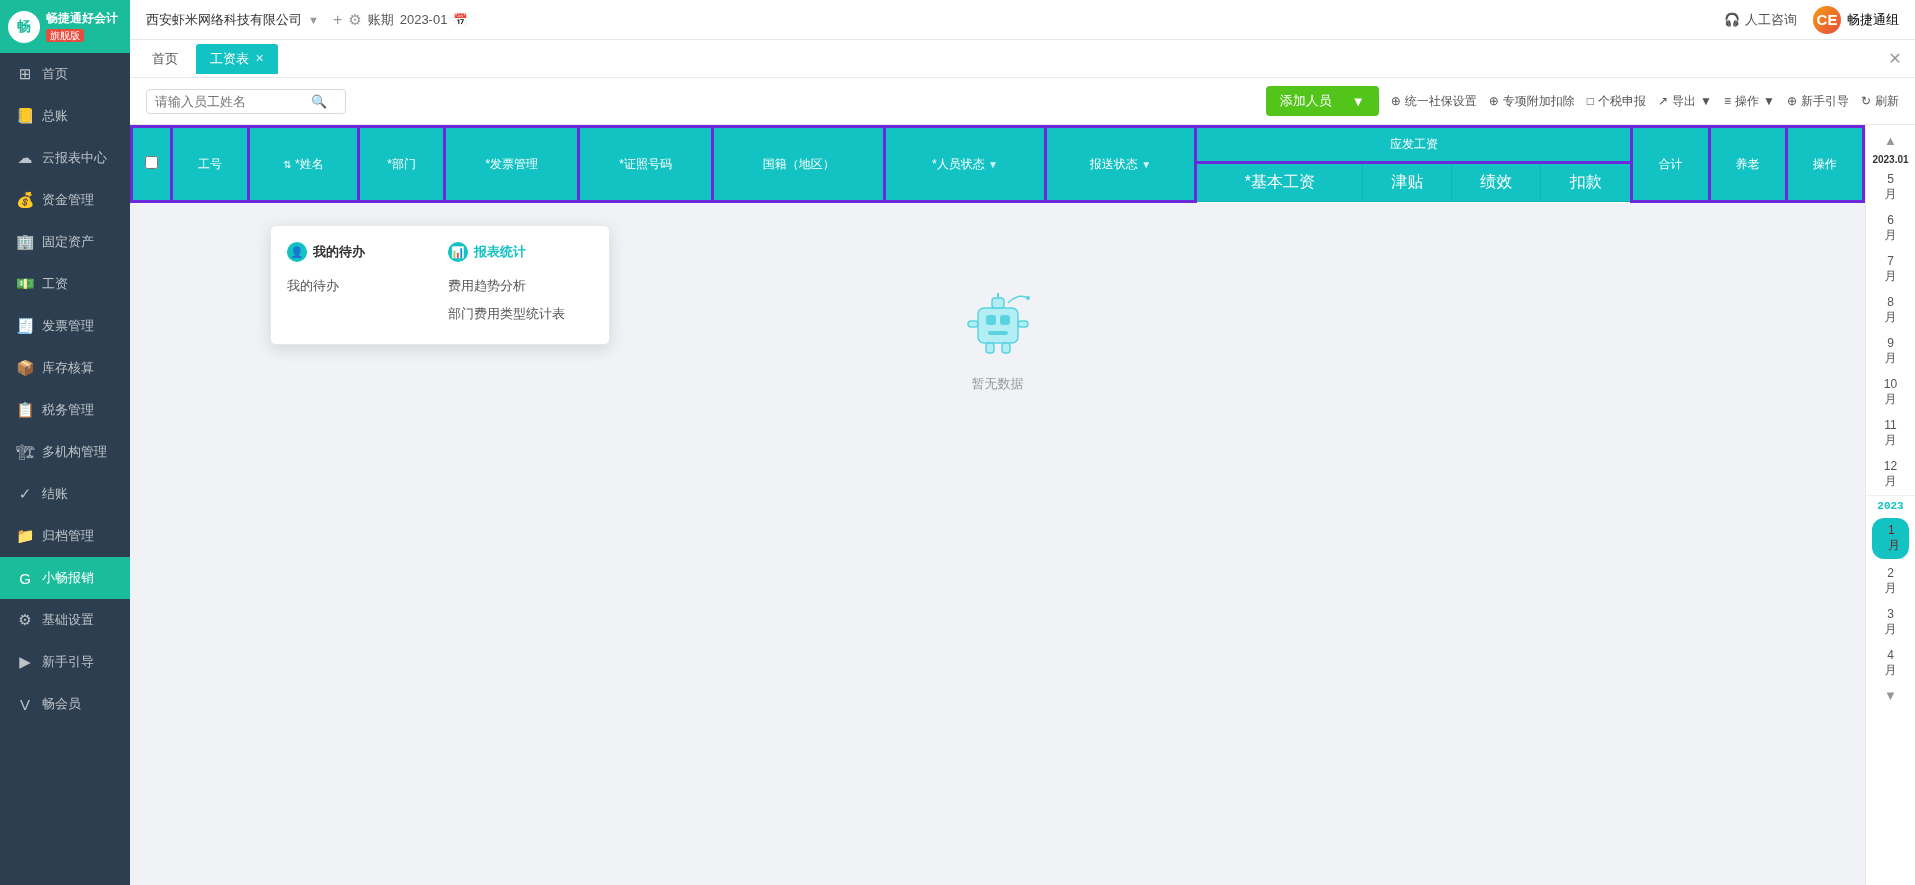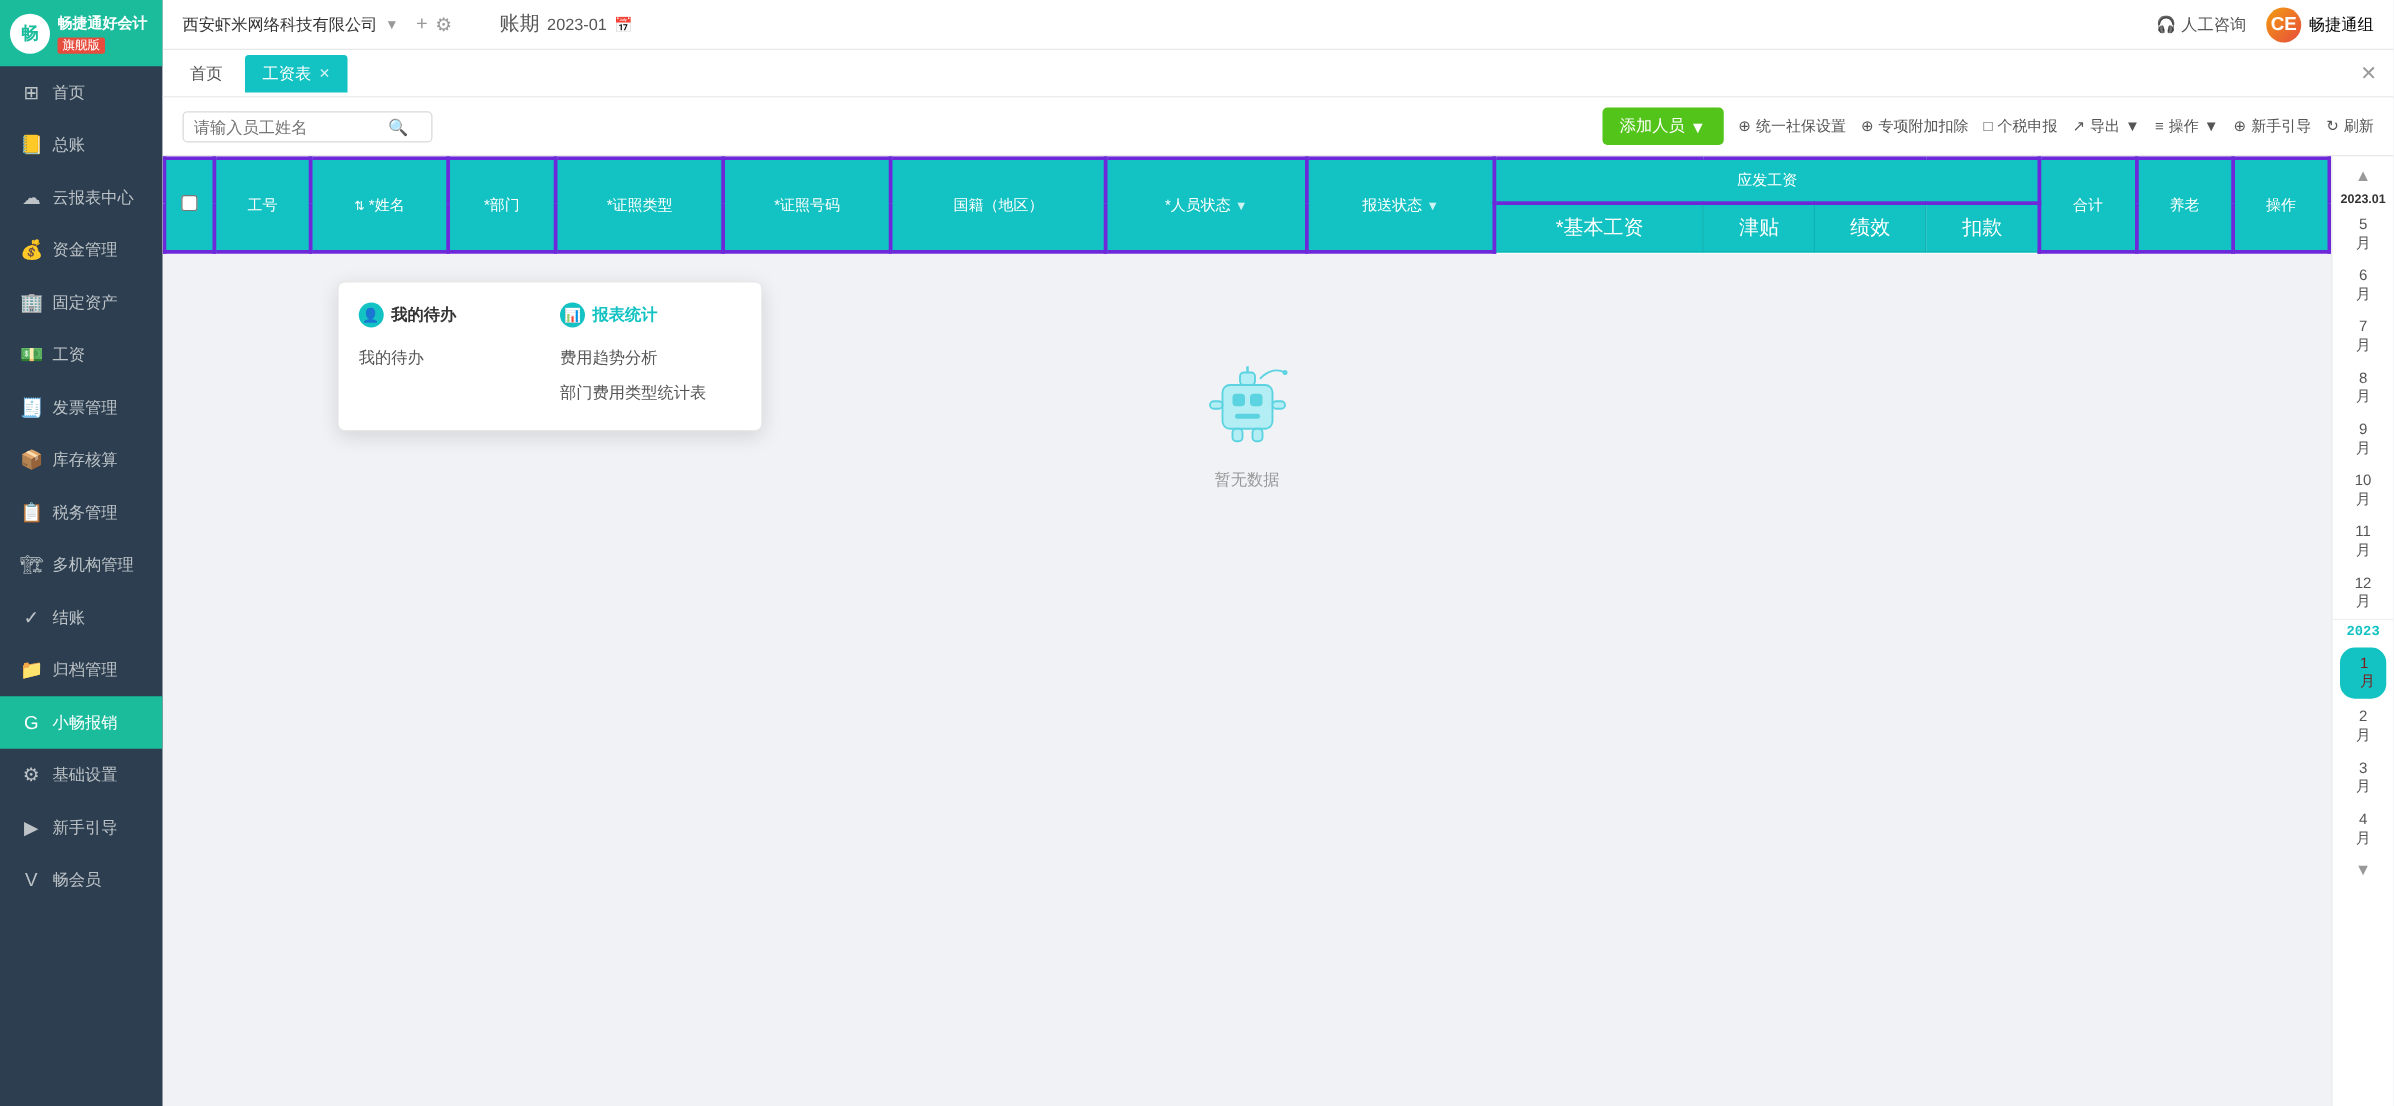--- a/index.html
+++ b/index.html
@@ -117,21 +117,21 @@
       display: flex; align-items: center;
       border: 1px solid #d9d9d9; border-radius: 4px;
       padding: 4px 8px; gap: 6px; width: 200px; background: #fff;
     }
     .search-input { border: none; outline: none; font-size: 13px; color: #555; width: 150px; }
     .toolbar-right { display: flex; align-items: center; gap: 12px; }
     .btn-add-person {
       background: #52c41a; color: #fff;
       border: none; border-radius: 4px;
       padding: 6px 14px; cursor: pointer; font-size: 13px;
-      display: flex; align-items: center; gap: 4px;
+      display: flex; align-items: center; gap: 20px;
     }
     .toolbar-action {
       display: flex; align-items: center; gap: 4px;
       font-size: 12px; color: #555; cursor: pointer; white-space: nowrap;
     }
 
     
     .table-container {
       flex: 1;
       overflow: auto;
@@ -320,21 +320,21 @@
 </div>
 
 <div class="main">
 
   <div class="top-header">
     <div class="company-selector">
       <span>西安虾米网络科技有限公司</span>
       <span class="chevron">▼</span>
       <span style="color:#999;font-size:16px;margin-left:8px;">+</span>
       <span style="color:#999;font-size:15px;">⚙</span>
-      <span style="color:#555;font-size:16px;margin-left:32px;">账期</span>
+      <span style="color:#555;font-size:13px;">账期</span>
       <span style="color:#555;font-size:13px;">2023-01</span>
       <span style="color:#999;font-size:12px;">📅</span>
     </div>
     <div class="header-actions">
       <div class="header-btn">
         <span>🎧</span>
         <span>人工咨询</span>
       </div>
       <div style="display:flex;align-items:center;gap:6px;">
         <div class="user-avatar">CE</div>
@@ -403,21 +403,21 @@
         <thead>
           <tr>
             <th rowspan="2" class="checkbox-col">
               <input type="checkbox" style="">
             </th>
             <th rowspan="2">工号</th>
             <th rowspan="2">
               <span style="font-size:10px;">⇅</span> *姓名
             </th>
             <th rowspan="2">*部门</th>
-            <th rowspan="2">*证照类型</th>
+            <th rowspan="2">*发票管理</th>
             <th rowspan="2">*证照号码</th>
             <th rowspan="2">国籍（地区）</th>
             <th rowspan="2">*人员状态 <span class="filter-icon">▼</span></th>
             <th rowspan="2">报送状态 <span class="filter-icon">▼</span></th>
             <th colspan="4">应发工资</th>
             <th rowspan="2">合计</th>
             <th rowspan="2">养老</th>
             <th rowspan="2">操作</th>
           </tr>
           <tr>

